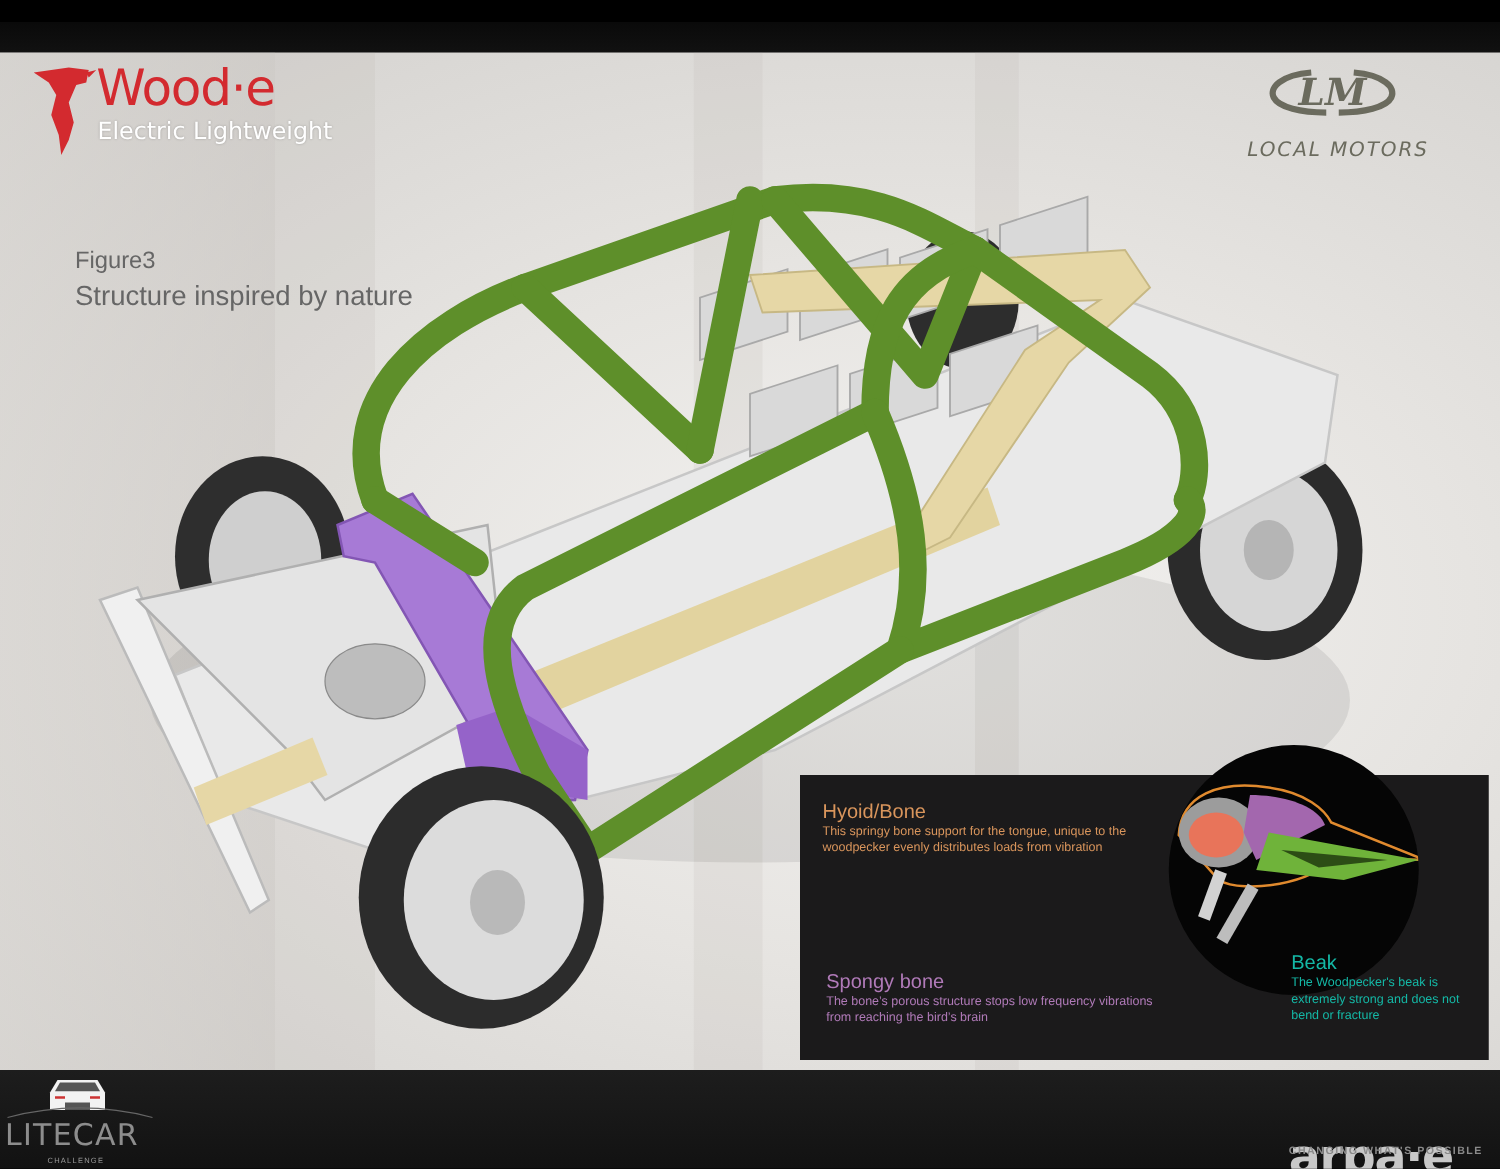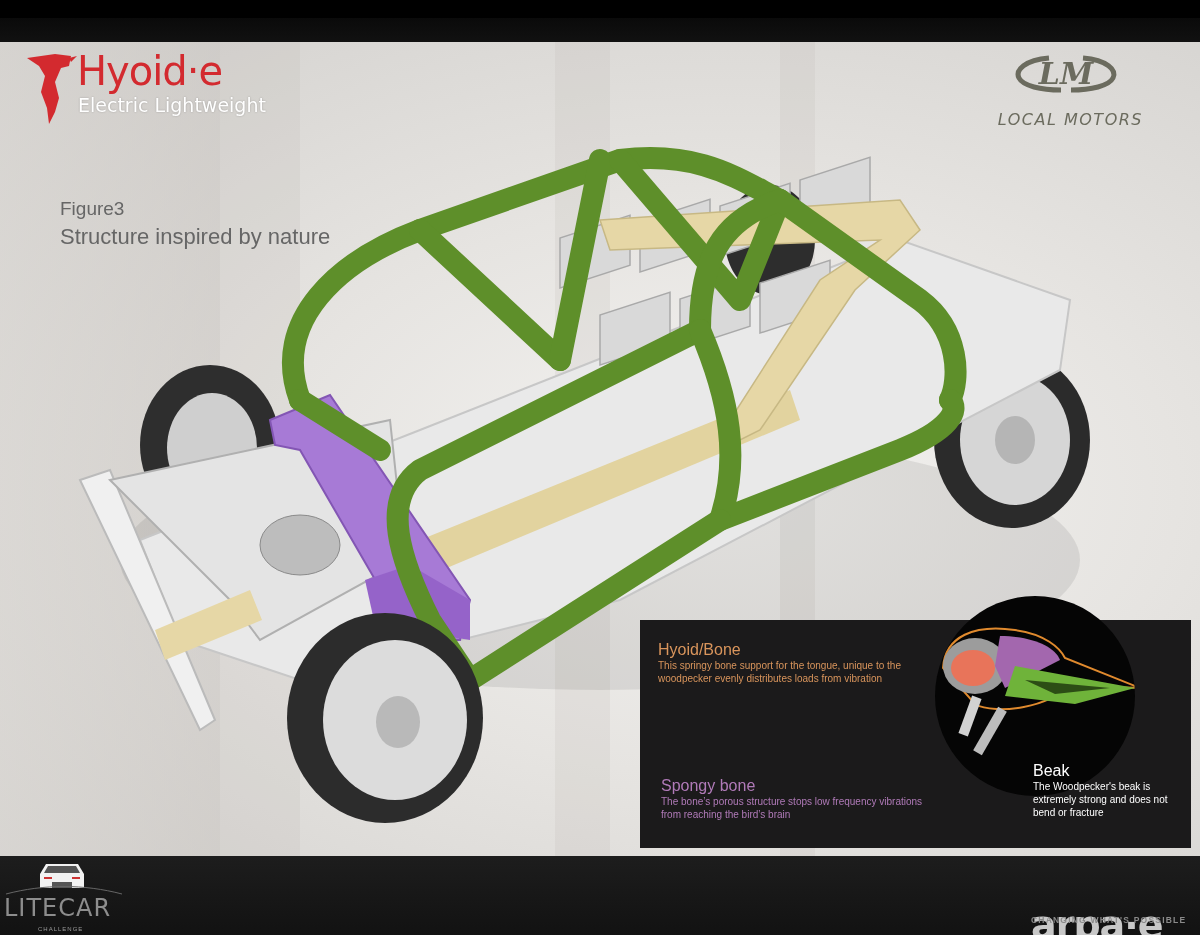--- a/index.html
+++ b/index.html
@@ -43,21 +43,21 @@
 
   
   .info-panel { position: absolute; left: 640px; top: 620px; width: 551px; height: 228px; background: #1b1a1b; }
   .bird-circle { position: absolute; left: 935px; top: 596px; width: 200px; height: 200px; border-radius: 50%;
     background: #050505; overflow: hidden; }
   .callout { position: absolute; font-family: "Liberation Sans", sans-serif; }
   .callout .h { font-size: 16px; display: block; }
   .callout .b { font-size: 10px; line-height: 13px; display: block; }
   .callout.hyoid { left: 658px; top: 641px; width: 270px; color: #d9955c; }
   .callout.spongy { left: 661px; top: 777px; width: 280px; color: #b07ab8; }
-  .callout.beak { left: 1033px; top: 762px; width: 150px; color: #ffffff; }
+  .callout.beak { left: 1033px; top: 762px; width: 150px; color: #14b8a6; }
 
   
   .litecar { position: absolute; left: 0; top: 858px; width: 125px; height: 77px; text-align: right; }
   .litecar .name { position: absolute; left: 4px; top: 36px; font-size: 24px; color: #8d8d8d; letter-spacing: 1px;
     font-family: "DejaVu Sans", sans-serif; font-weight: normal; }
   .litecar .sub { position: absolute; left: 38px; top: 68px; font-size: 6px; color: #9a9a9a; letter-spacing: 1px; }
 
   .arpae { position: absolute; left: 1028px; top: 880px; width: 155px; height: 50px; }
   .arpae .word { position: absolute; left: 3px; top: -4px; font-size: 38px; color: #c8c8c8; font-family: "DejaVu Sans", sans-serif;
     font-weight: bold; letter-spacing: -1px; margin-top: 27px; }
@@ -73,21 +73,21 @@
   <div class="stripe" style="left:220px;width:80px;"></div>
   <div class="stripe" style="left:555px;width:55px;"></div>
   <div class="stripe" style="left:780px;width:35px;"></div>
 </div>
 
 <div class="wood-logo">
   <svg class="bird" width="52" height="72" viewBox="0 0 52 72">
     <path d="M2 6 L30 2 L46 4 L44 14 L36 16 L30 30 L34 46 L30 60 L24 72 L22 56 L16 40 L20 24 L14 14 Z" fill="#d32a2f"></path>
     <path d="M44 6 L52 4 L46 10 Z" fill="#d32a2f"></path>
   </svg>
-  <span class="brand">Hyoid·e</span>
+  <span class="brand">Wood·e</span>
   <span class="tag">Electric Lightweight</span>
 </div>
 
 <div class="lm-logo">
   <svg class="mark" width="110" height="42" viewBox="0 0 110 42">
     <path d="M38 6 C14 8 4 18 8 26 C12 34 30 38 50 38" fill="none" stroke="#6b6b5e" stroke-width="5"></path>
     <path d="M72 6 C96 8 106 18 102 26 C98 34 80 38 60 38" fill="none" stroke="#6b6b5e" stroke-width="5"></path>
     <text x="55" y="32" text-anchor="middle" font-family="DejaVu Serif, serif" font-style="italic" font-weight="bold" font-size="30" fill="#6b6b5e">LM</text>
   </svg>
   <span class="name">LOCAL MOTORS</span>

